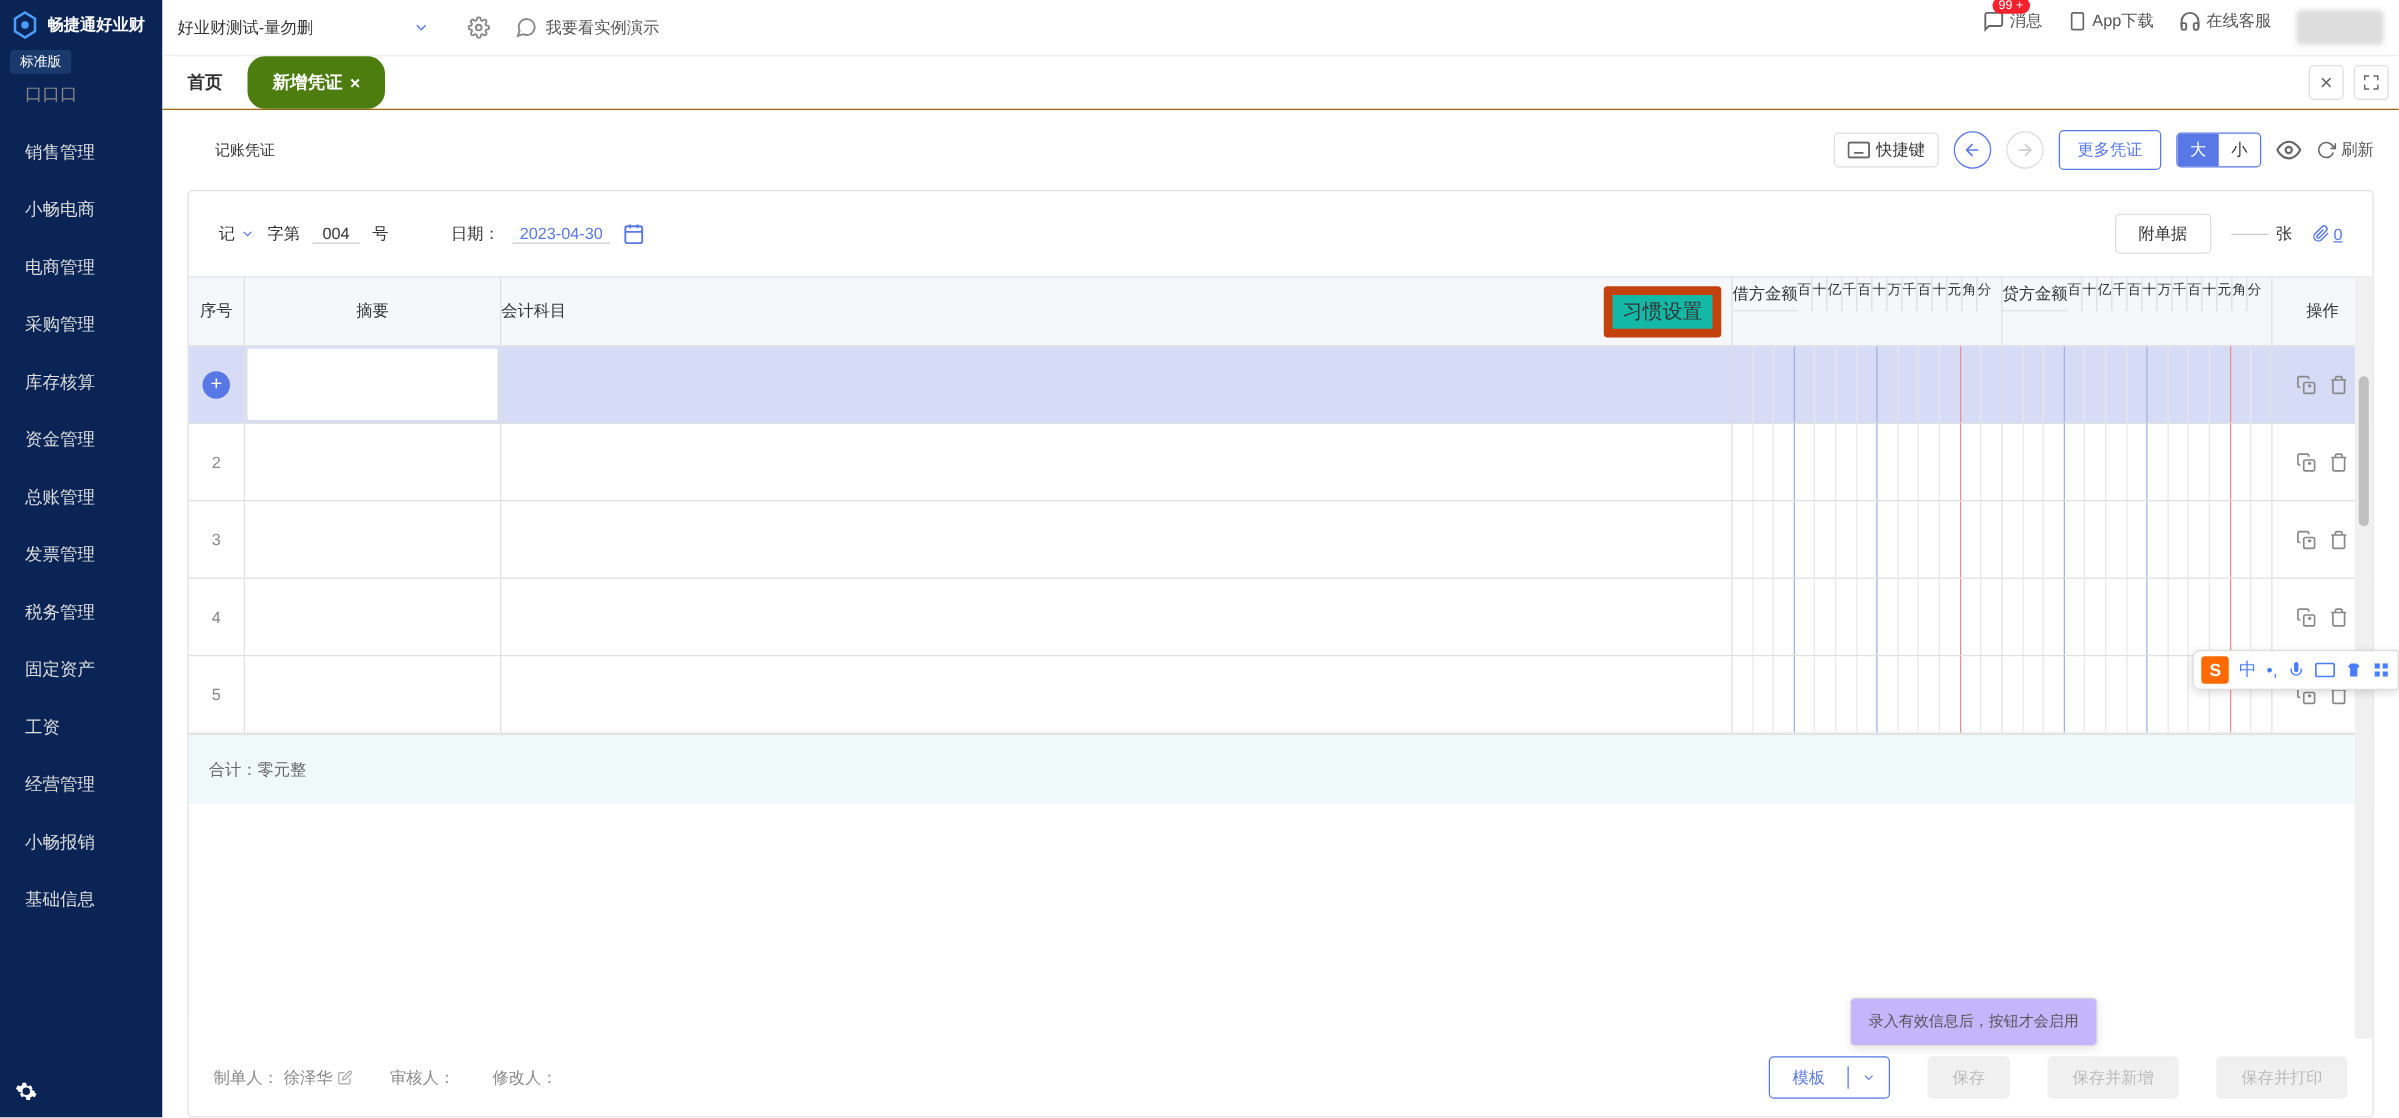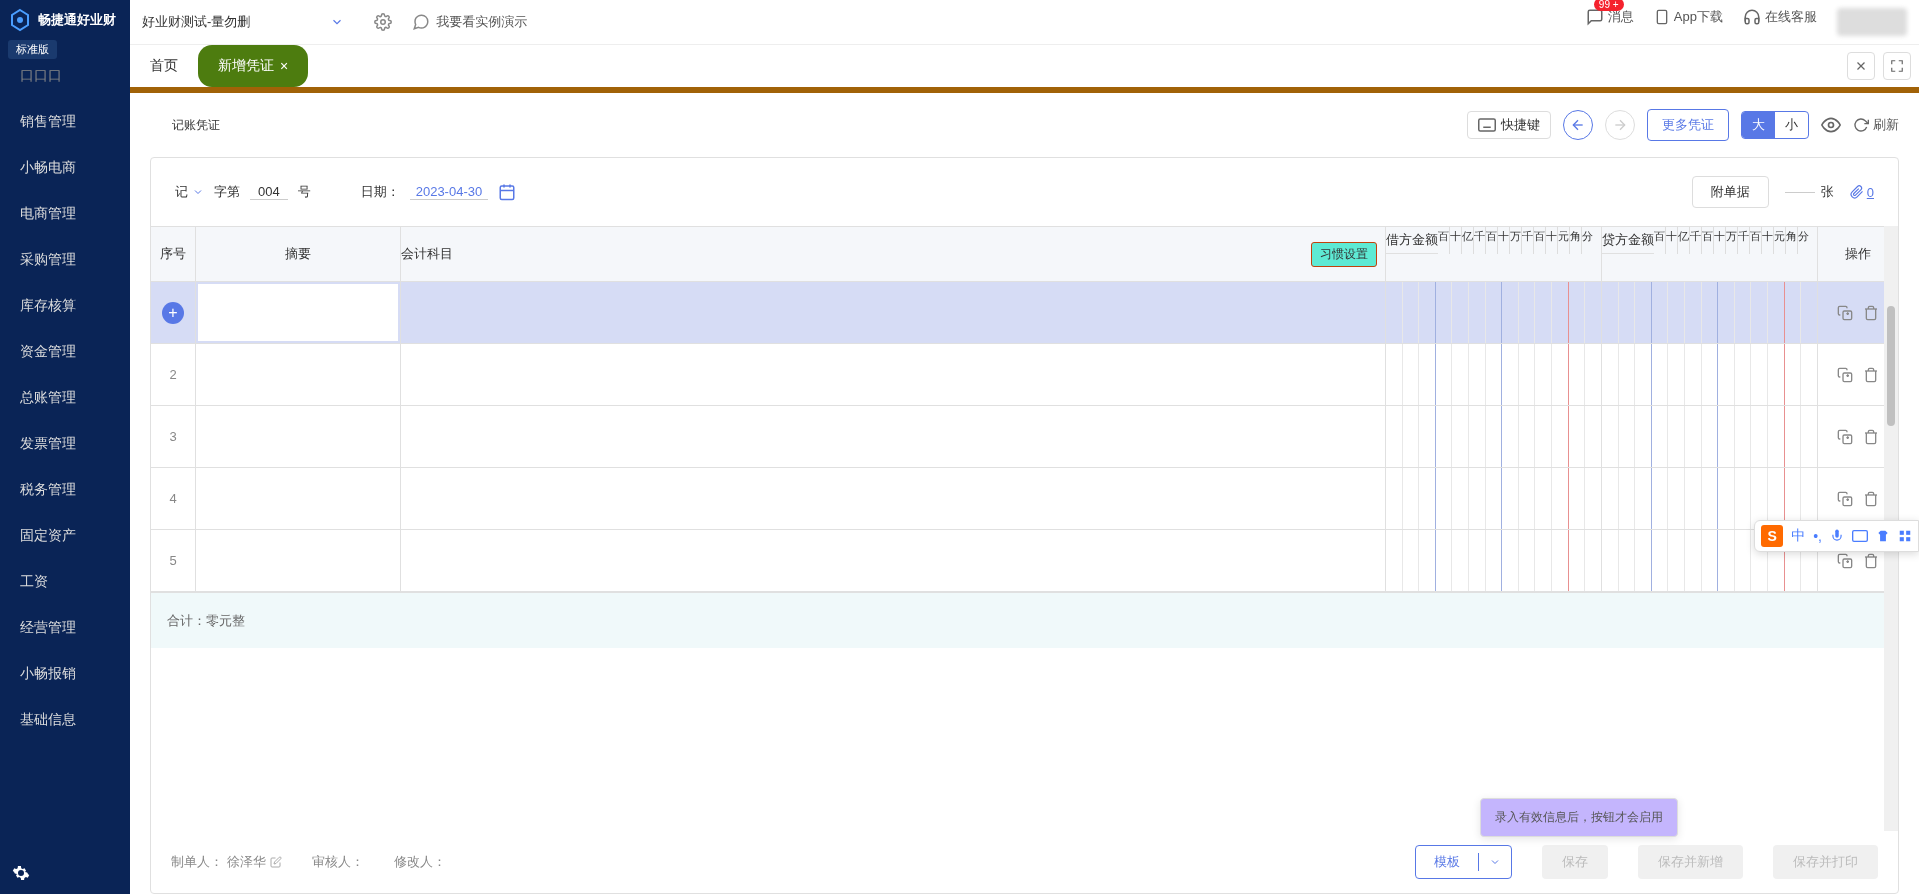--- a/index.html
+++ b/index.html
@@ -26,21 +26,21 @@
 .demo-link { display: flex; align-items: center; color: #555; cursor: pointer; margin-left: 10px; }
 .demo-link svg { margin-right: 6px; }
 .topbar-spacer { flex: 1; }
 .topbar-right { display: flex; align-items: flex-start; gap: 20px; }
 .topbar-item { display: flex; align-items: center; cursor: pointer; color: #555; position: relative; }
 .topbar-item svg { margin-right: 4px; }
 .badge99 { position: absolute; top: -10px; left: 8px; background: #f5222d; color: #fff; font-size: 10px; padding: 1px 5px; border-radius: 8px; }
 .avatar-blur { width: 70px; height: 28px; background: #ddd; filter: blur(2px); border-radius: 4px; }
 
 
-.tabs-row { display: flex; align-items: center; border-bottom: 6px solid #a16207; position: relative; }
+.tabs-row { display: flex; align-items: center; border-bottom: 1px solid #a16207; position: relative; font-weight: bold; }
 .tab { padding: 12px 20px; cursor: pointer; font-size: 14px; }
 .tab.active { background: #4d7c0f; color: #fff; display: flex; align-items: center; border-radius: 14px; }
 .tab-close { margin-left: 6px; }
 .tabs-right { margin-left: auto; display: flex; align-items: center; gap: 8px; padding-right: 8px; }
 .close-all-btn { width: 28px; height: 28px; border: 1px solid #ddd; border-radius: 4px; display: flex; align-items: center; justify-content: center; cursor: pointer; }
 
 
 .title-row { display: flex; align-items: center; padding: 16px 20px; gap: 12px; }
 .page-title { font-size: 12px; font-weight: 500; margin-left: 22px; }
 .title-spacer { flex: 1; }
@@ -70,21 +70,21 @@
 .attach-btn { border: 1px solid #ddd; padding: 6px 18px; border-radius: 4px; cursor: pointer; }
 .sheets { display: flex; align-items: center; gap: 6px; }
 .attach-count { color: #5878e6; cursor: pointer; display: flex; align-items: center; gap: 3px; }
 
 
 .voucher-table { flex: 1; overflow: auto; position: relative; }
 .vt-head { display: flex; background: #f5f7fa; border-top: 1px solid #e0e0e0; border-bottom: 1px solid #e0e0e0; }
 .col-seq { width: 45px; border-right: 1px solid #e0e0e0; display: flex; align-items: center; justify-content: center; flex-shrink: 0; }
 .col-summary { width: 205px; border-right: 1px solid #e0e0e0; display: flex; align-items: center; justify-content: center; flex-shrink: 0; }
 .col-subject { flex: 1; border-right: 1px solid #e0e0e0; display: flex; align-items: center; justify-content: flex-start; position: relative; }
-.habit-btn { position: absolute; right: 8px; border: 1px solid #c2410c; padding: 3px 8px; border-radius: 3px; font-size: 12px; cursor: pointer; background: #5eead4; }
+.habit-btn { position: absolute; right: 8px; border: 7px solid #c2410c; padding: 3px 8px; border-radius: 3px; font-size: 16px; cursor: pointer; background: #14b8a6; }
 .col-ops { width: 80px; display: flex; align-items: center; justify-content: center; flex-shrink: 0; }
 .digit-cols { display: flex; width: 216px; border-right: 1px solid #e0e0e0; flex-shrink: 0; }
 .digit-cell { flex: 1; text-align: center; font-size: 11px; border-right: 1px solid #ddd; padding: 2px 0; }
 .digit-cell:last-child { border-right: none; }
 .vt-head .col-seq, .vt-head .col-summary, .vt-head .col-subject, .vt-head .col-ops { height: 54px; }
 .head-top-group { display: flex; flex-direction: row; width: 216px; border-right: 1px solid #e0e0e0; flex-shrink:0; }
 .head-amount-label { height: 27px; display: flex; align-items: center; justify-content: center; border-bottom: 1px solid #e0e0e0; font-weight: 500; }
 .head-digits-inner { display: flex; height: 27px; }
 
 .vt-body { }

